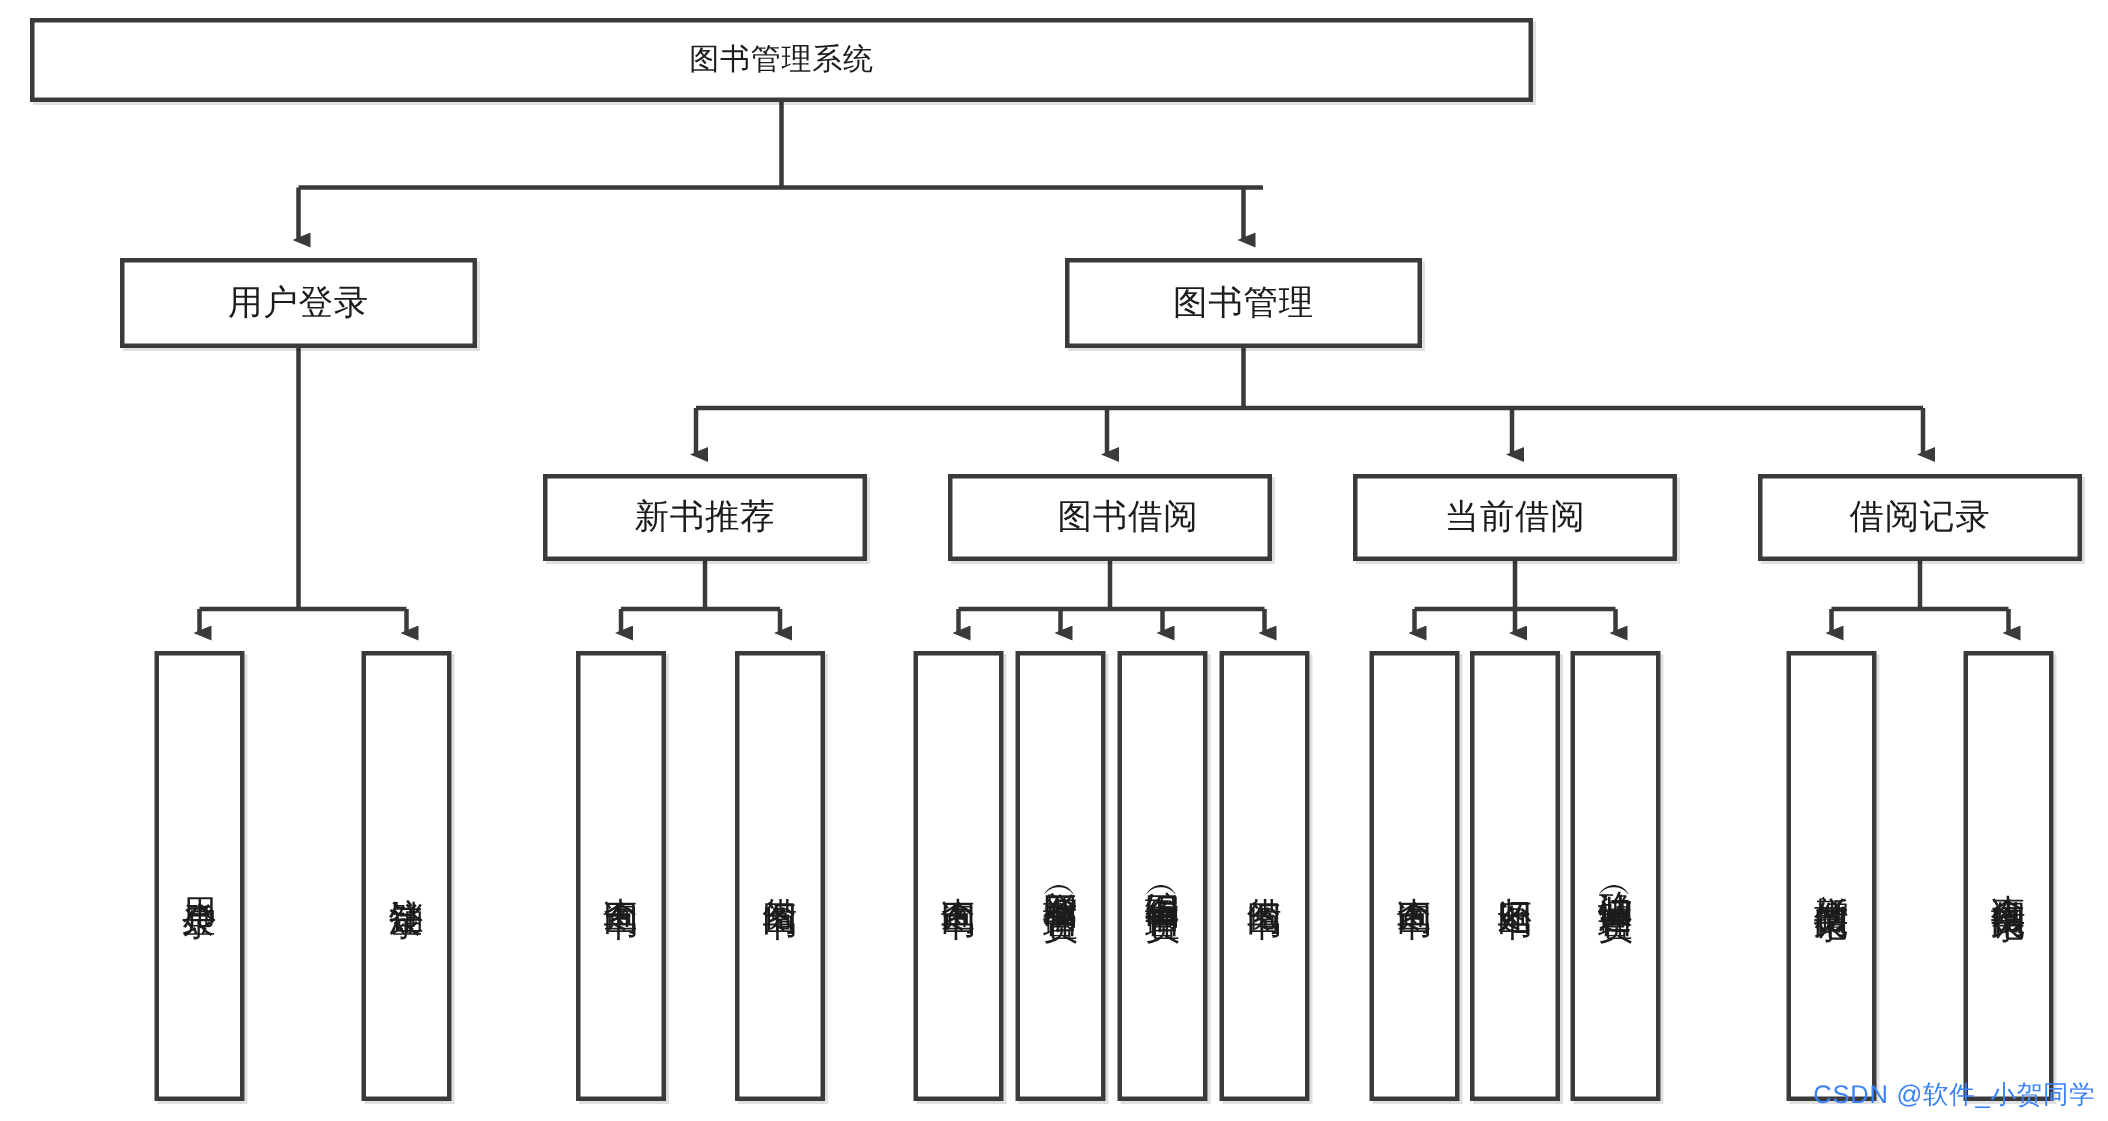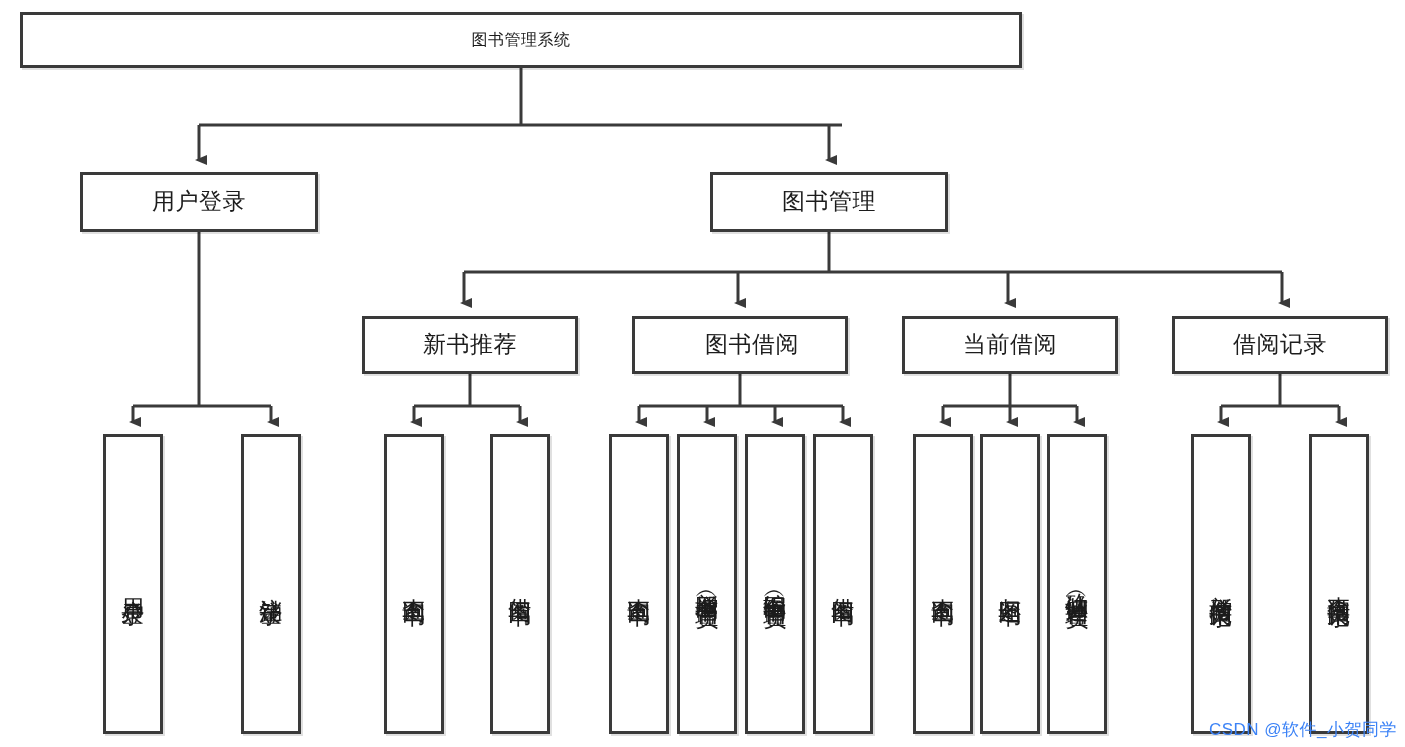--- a/index.html
+++ b/index.html
@@ -39,21 +39,21 @@
   .node .label {
     display: block;
     text-align: center;
     line-height: 1.12;
     letter-spacing: 0.5px;
   }
   .node-h .label {
     font-size: 23px;
   }
   .node-root .label {
-    font-size: 16px;
+    font-size: 20px;
   }
   .node-v {
     align-items: center;
     justify-content: center;
   }
   .node-v .label {
     writing-mode: vertical-rl;
     text-orientation: upright;
     font-size: 23px;
     line-height: 1.16;

